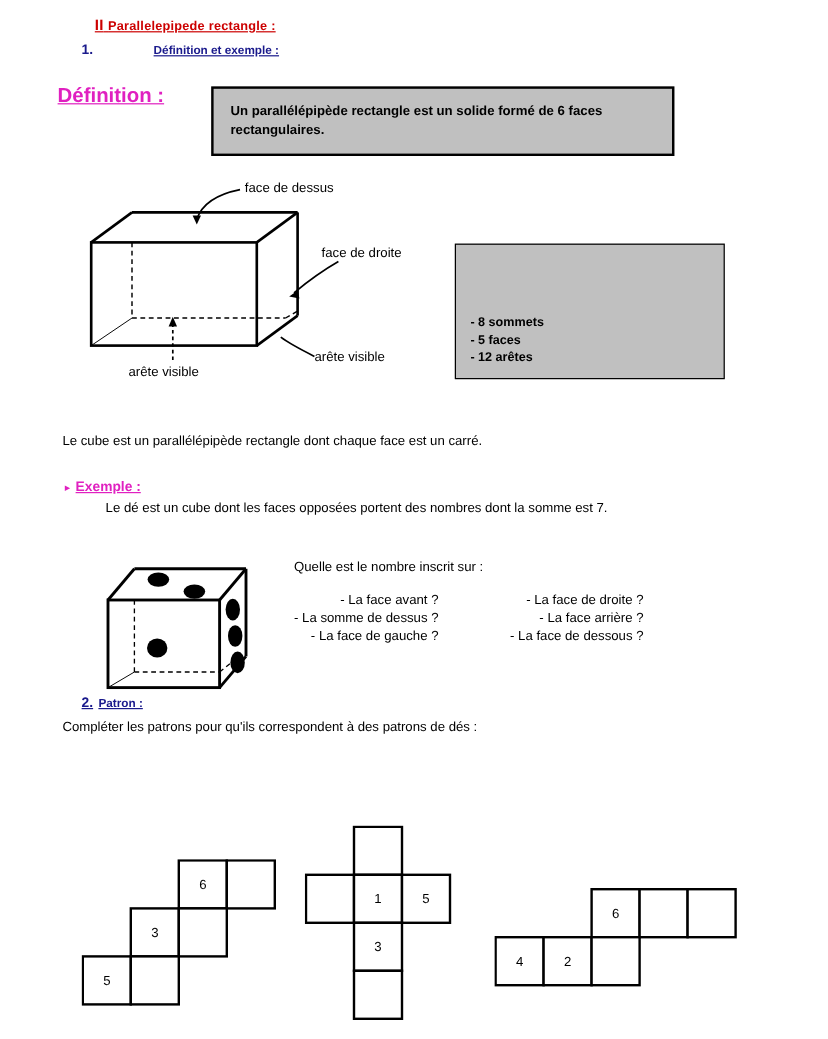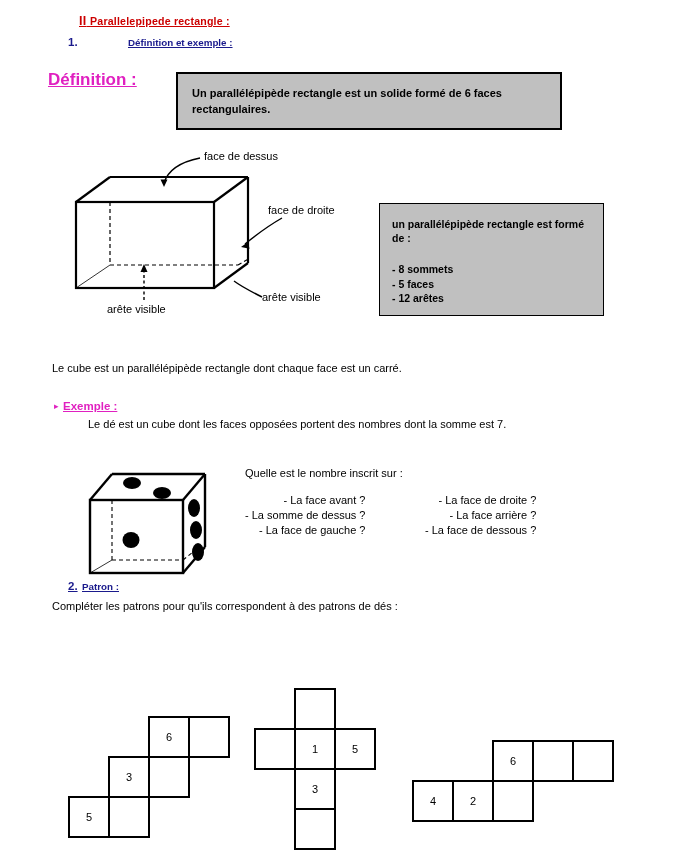--- a/index.html
+++ b/index.html
@@ -235,21 +235,20 @@
     <path d="M 222 157 C 212 152 202 147 194 141" stroke="#000000" stroke-width="1.4" fill="none"></path>
     <text class="lbl" x="222" y="161">arête visible</text>
 
     <line x1="104" y1="160" x2="104" y2="130" stroke="#000000" stroke-width="1.4" stroke-dasharray="3,2.5" fill="none"></line>
     <polygon points="104,124 100.5,132 107.5,132" fill="#000000"></polygon>
     <text class="lbl" x="67" y="173">arête visible</text>
   </svg>
 </div>
 
 <div class="abs facts-box">
-  <div class="facts-head">un parallélépipède rectangle est formé de :</div>
   <div class="facts-list">
     <div>- 8 sommets</div>
     <div>- 5 faces</div>
     <div>- 12 arêtes</div>
   </div>
 </div>
 
 <div class="abs p-cube">Le cube est un parallélépipède rectangle dont chaque face est un carré.</div>
 
 <div class="abs h-ex-bullet">▸</div>

